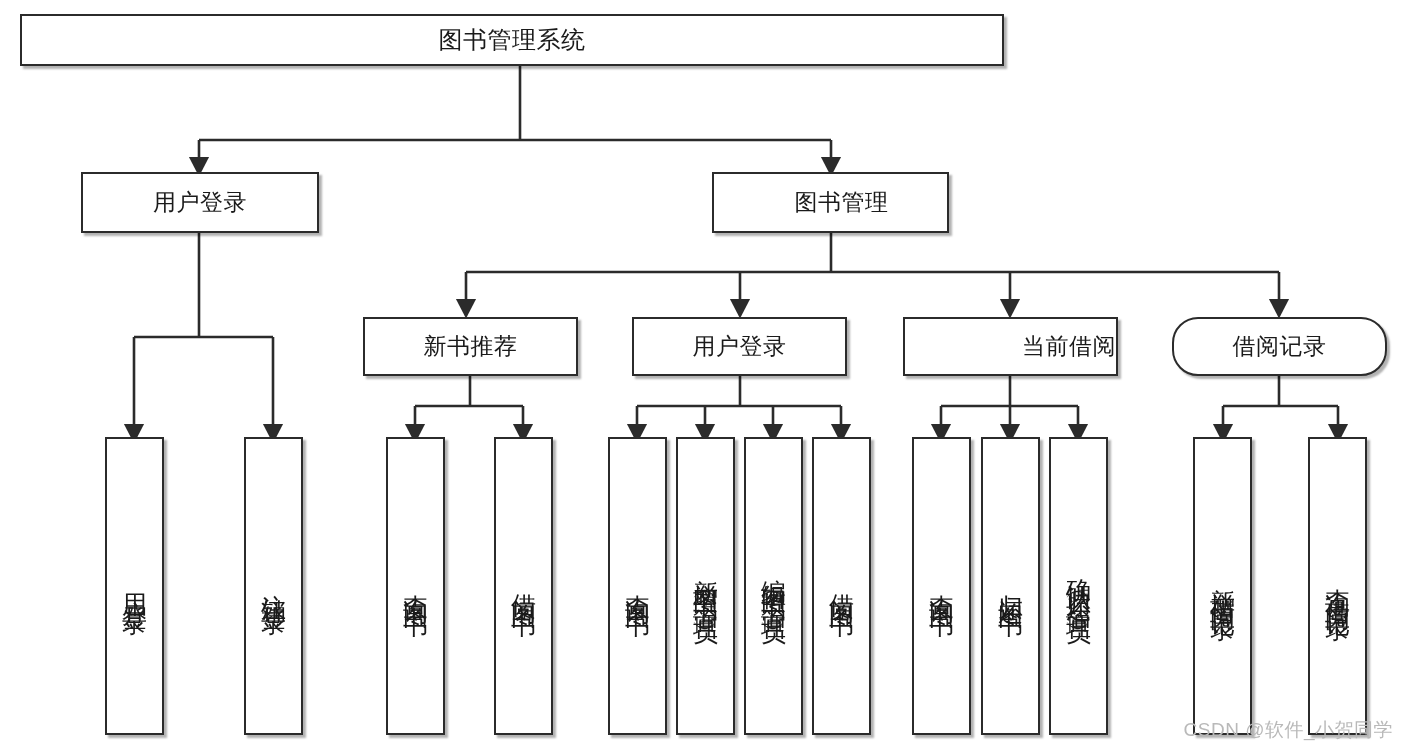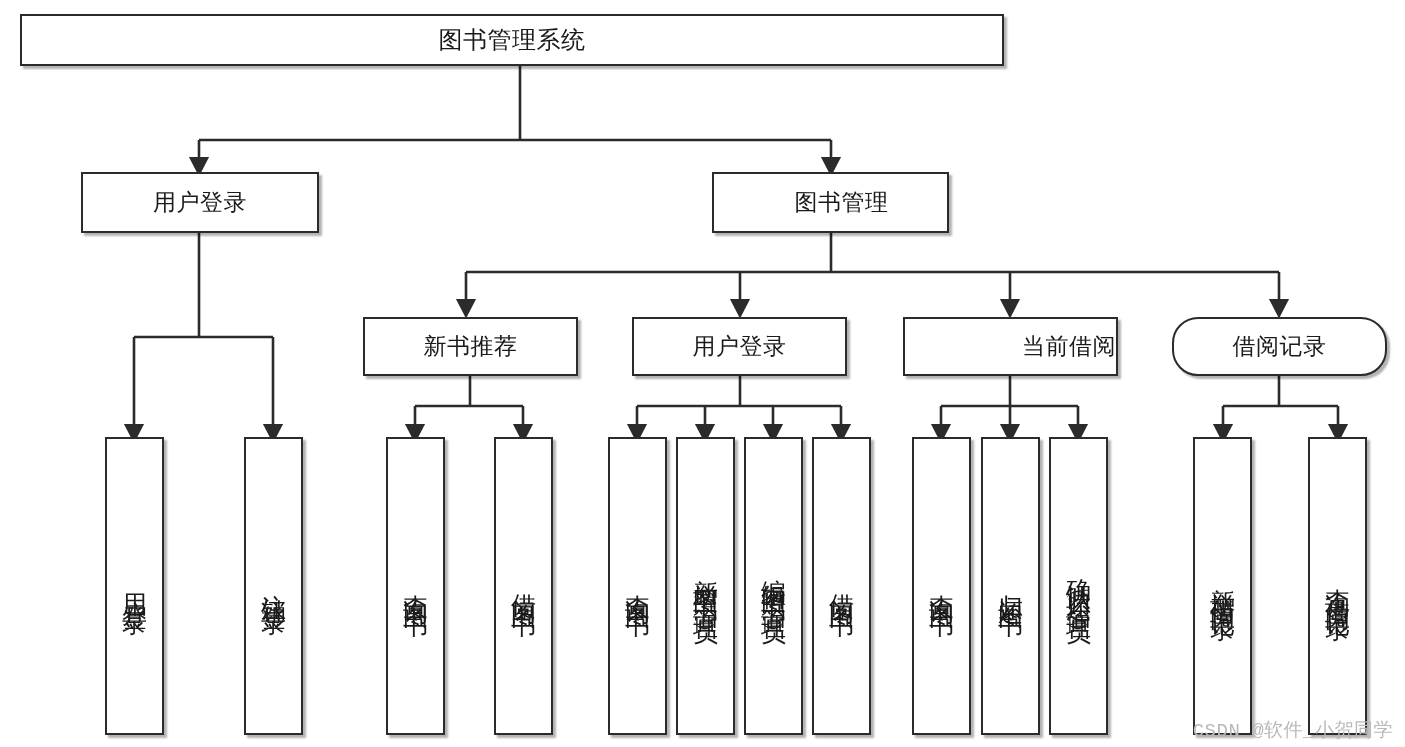--- a/index.html
+++ b/index.html
@@ -69,21 +69,21 @@
   }
   .watermark {
     position: absolute;
     right: 12px;
     bottom: 4px;
     font-size: 19px;
     color: #b9b9b9;
     letter-spacing: 0.5px;
     z-index: 5;
     white-space: nowrap;
-    font-family: Liberation Mono, monospace;
+    font-family: Liberation Sans, sans-serif;
   }
 </style>
 </head>
 <body>
 
 <div id="canvas">
 
   <svg id="edges" viewBox="0 0 1405 747">
     <defs>
       <marker id="arrow" markerWidth="9" markerHeight="9" refX="1.2" refY="4.5" orient="auto" markerUnits="strokeWidth">

